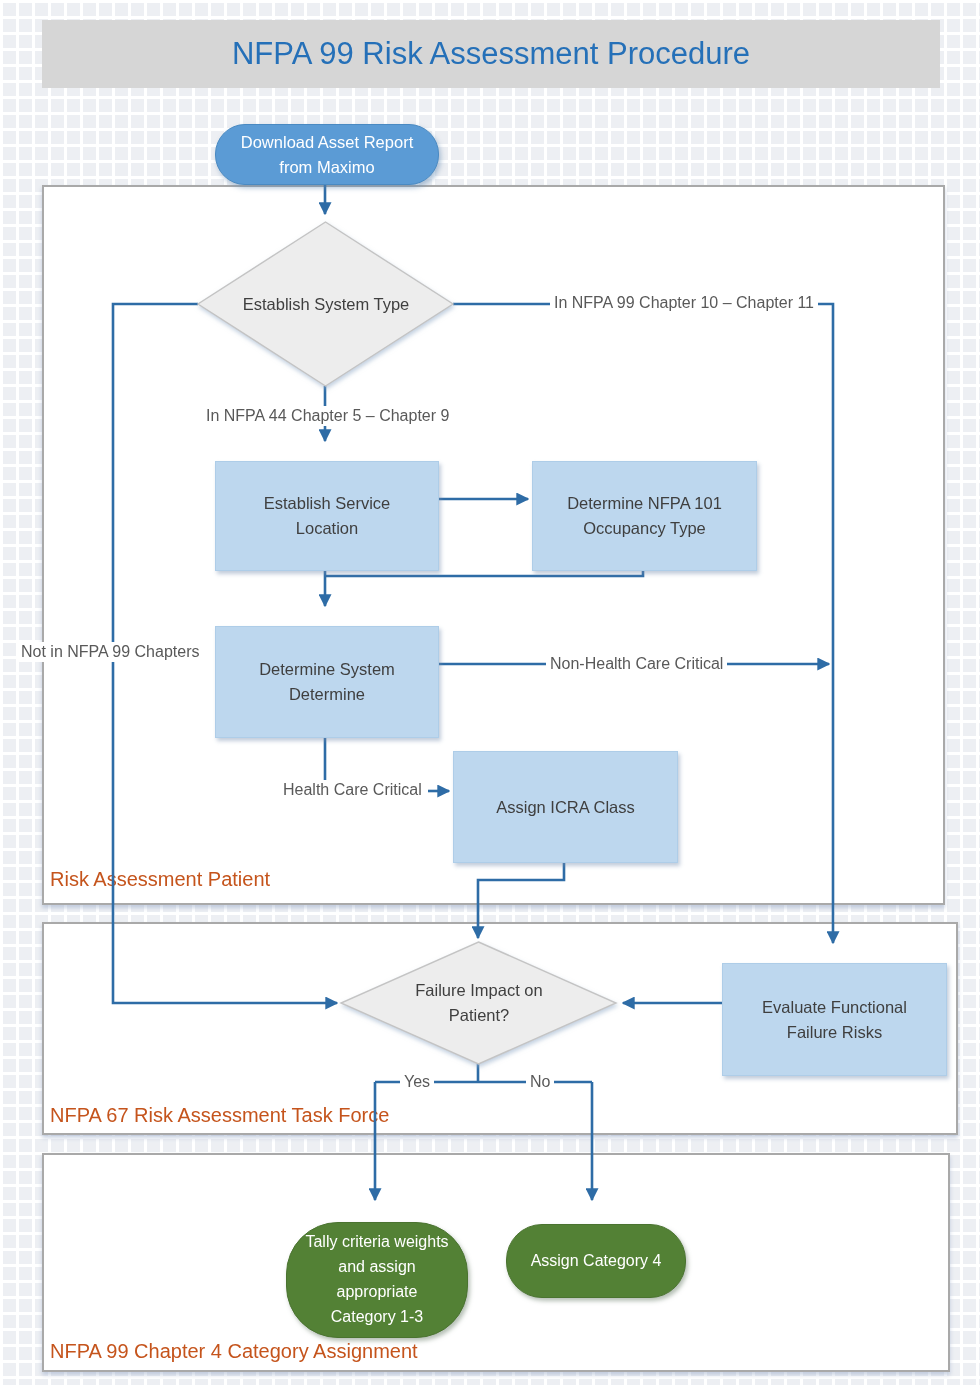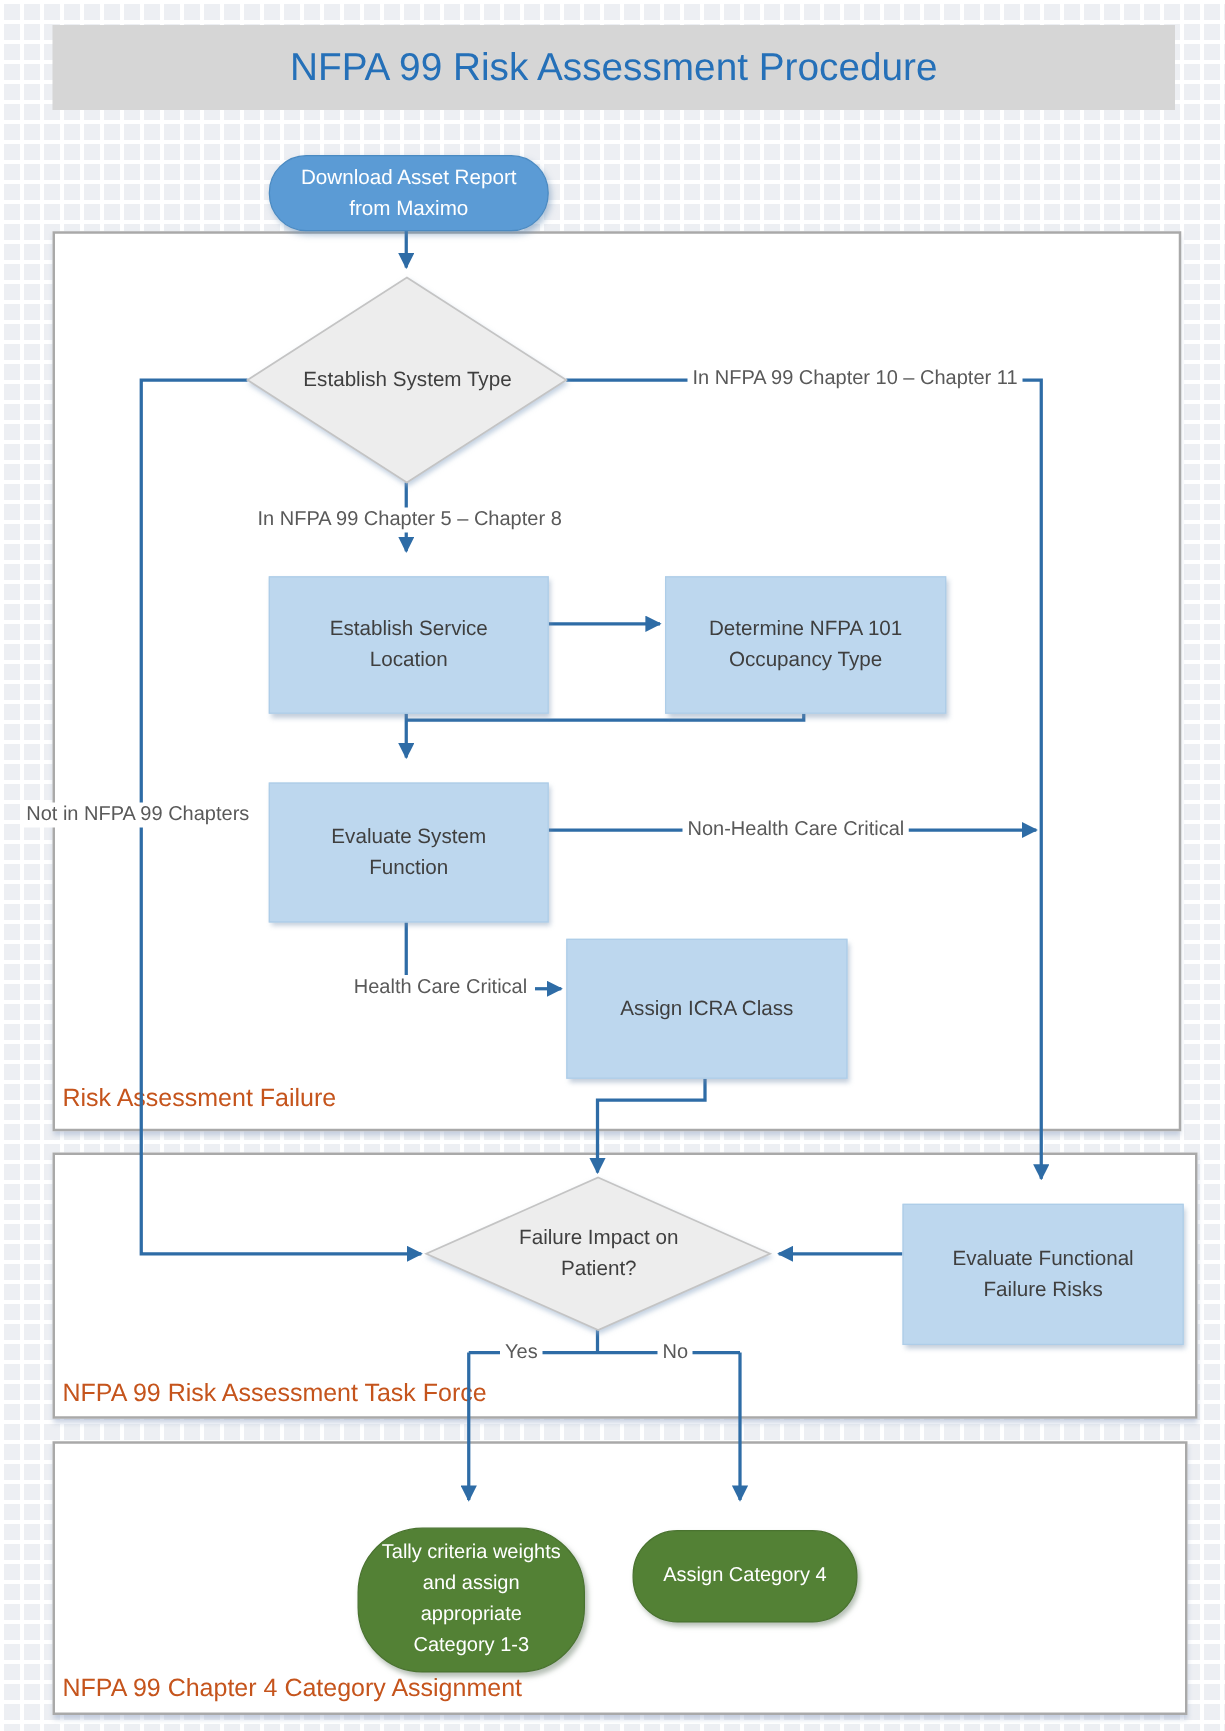--- a/index.html
+++ b/index.html
@@ -60,22 +60,22 @@
 <div id="canvas">
 
   <div class="titlebar">
     <h1>NFPA 99 Risk Assessment Procedure</h1>
   </div>
 
   <div class="section" style="left:42px; top:185px; width:899px; height:716px"></div>
   <div class="section" style="left:42px; top:922px; width:912px; height:209px"></div>
   <div class="section" style="left:42px; top:1153px; width:904px; height:215px"></div>
 
-  <div class="section-label" style="left:50px; top:868px">Risk Assessment Failure</div>
-  <div class="section-label" style="left:50px; top:1104px">NFPA 99 Risk Assessment Task Force</div>
+  <div class="section-label" style="left:50px; top:868px">Risk Assessment Patient</div>
+  <div class="section-label" style="left:50px; top:1104px">NFPA 67 Risk Assessment Task Force</div>
   <div class="section-label" style="left:50px; top:1340px">NFPA 99 Chapter 4 Category Assignment</div>
 
   <svg class="wires" width="980" height="1385" viewBox="0 0 980 1385">
     <defs>
       <marker id="arr" viewBox="0 0 10 10" refX="9" refY="5" markerWidth="5" markerHeight="5" orient="auto-start-reverse">
         <path d="M0,0 L10,5 L0,10 z" fill="#2e6ca6"></path>
       </marker>
       <filter id="dsh" x="-20%" y="-20%" width="140%" height="140%">
         <feDropShadow dx="1" dy="2.5" stdDeviation="2" flood-color="#9ab0cc" flood-opacity="0.6"></feDropShadow>
       </filter>
@@ -113,40 +113,40 @@
 
   <div class="node box" style="left:215px; top:445px; width:222px; height:108px">
     <span style="max-width:145px">Establish Service Location</span>
   </div>
 
   <div class="node box" style="left:532px; top:445px; width:223px; height:108px">
     <span style="max-width:165px">Determine NFPA 101 Occupancy Type</span>
   </div>
 
   <div class="node box" style="left:215px; top:610px; width:222px; height:110px">
-    <span style="max-width:150px">Evaluate System Function</span>
+    <span style="max-width:150px">Determine System Determine</span>
   </div>
 
   <div class="node box" style="left:453px; top:735px; width:223px; height:110px">
     <span style="max-width:180px">Assign ICRA Class</span>
   </div>
 
   <div class="node box" style="left:722px; top:947px; width:223px; height:111px">
     <span style="max-width:165px">Evaluate Functional Failure Risks</span>
   </div>
 
   <div class="node terminator" style="left:286px; top:1206px; width:180px; height:114px; border-radius:52px">
     <span style="max-width:150px">Tally criteria weights and assign appropriate Category 1-3</span>
   </div>
 
   <div class="node terminator" style="left:506px; top:1208px; width:178px; height:72px; border-radius:36px">
     <span style="max-width:160px">Assign Category 4</span>
   </div>
 
   <span class="elabel" style="left:550px; top:293px">In NFPA 99 Chapter 10 – Chapter 11</span>
-  <span class="elabel" style="left:202px; top:406px">In NFPA 99 Chapter 5 – Chapter 8</span>
+  <span class="elabel" style="left:202px; top:406px">In NFPA 44 Chapter 5 – Chapter 9</span>
   <span class="elabel" style="left:17px; top:642px">Not in NFPA 99 Chapters</span>
   <span class="elabel" style="left:546px; top:654px">Non-Health Care Critical</span>
   <span class="elabel" style="left:279px; top:780px">Health Care Critical</span>
   <span class="elabel" style="left:400px; top:1072px">Yes</span>
   <span class="elabel" style="left:526px; top:1072px">No</span>
 
 </div>
 
 </body></html>

